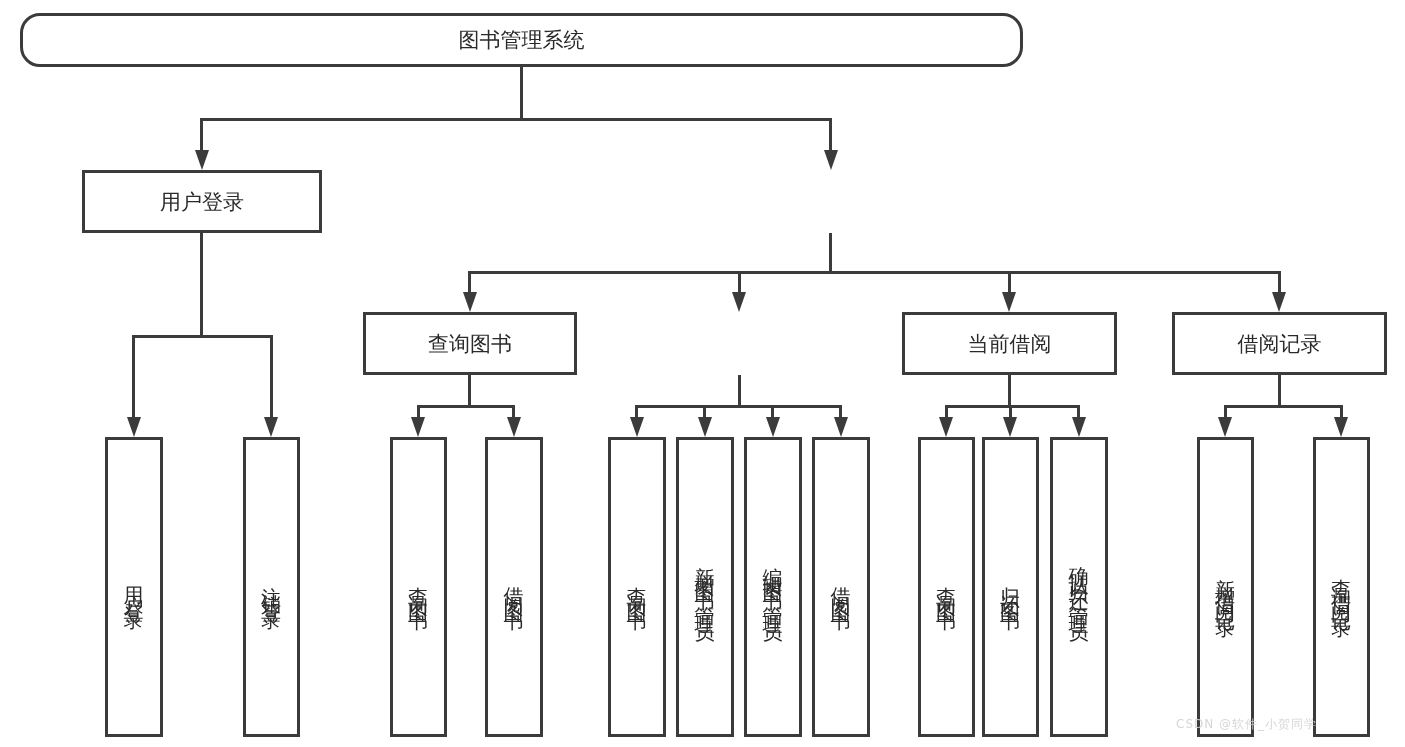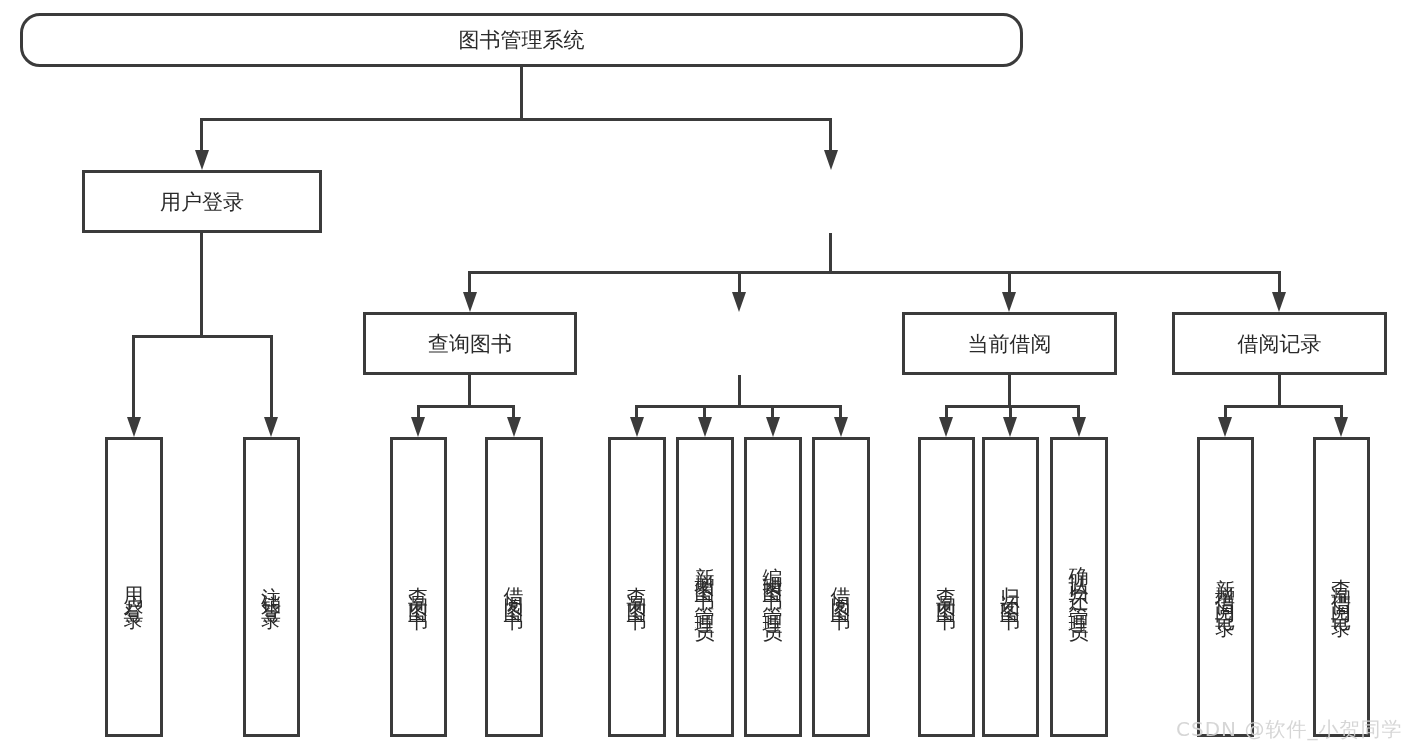--- a/index.html
+++ b/index.html
@@ -27,21 +27,21 @@
   .hl{position:absolute;height:3px;background:#3b3b3b;}
   .vl{position:absolute;width:3px;background:#3b3b3b;}
   .ah{
     position:absolute;width:0;height:0;
     border-left:7px solid transparent;
     border-right:7px solid transparent;
     border-top:20px solid #3b3b3b;
   }
   .watermark{
     position:absolute;left:1176px;top:716px;
-    font-size:20px;letter-spacing:1px;
+    font-size:12px;letter-spacing:1px;
     color:rgba(211,211,211,0.92);
     z-index:5;white-space:nowrap;
   }
 </style>
 </head>
 <body>
 
 <div class="diagram">
 
   <div class="box" style="left:20px;top:13px;width:1003px;height:54px;border-radius:20px;">

